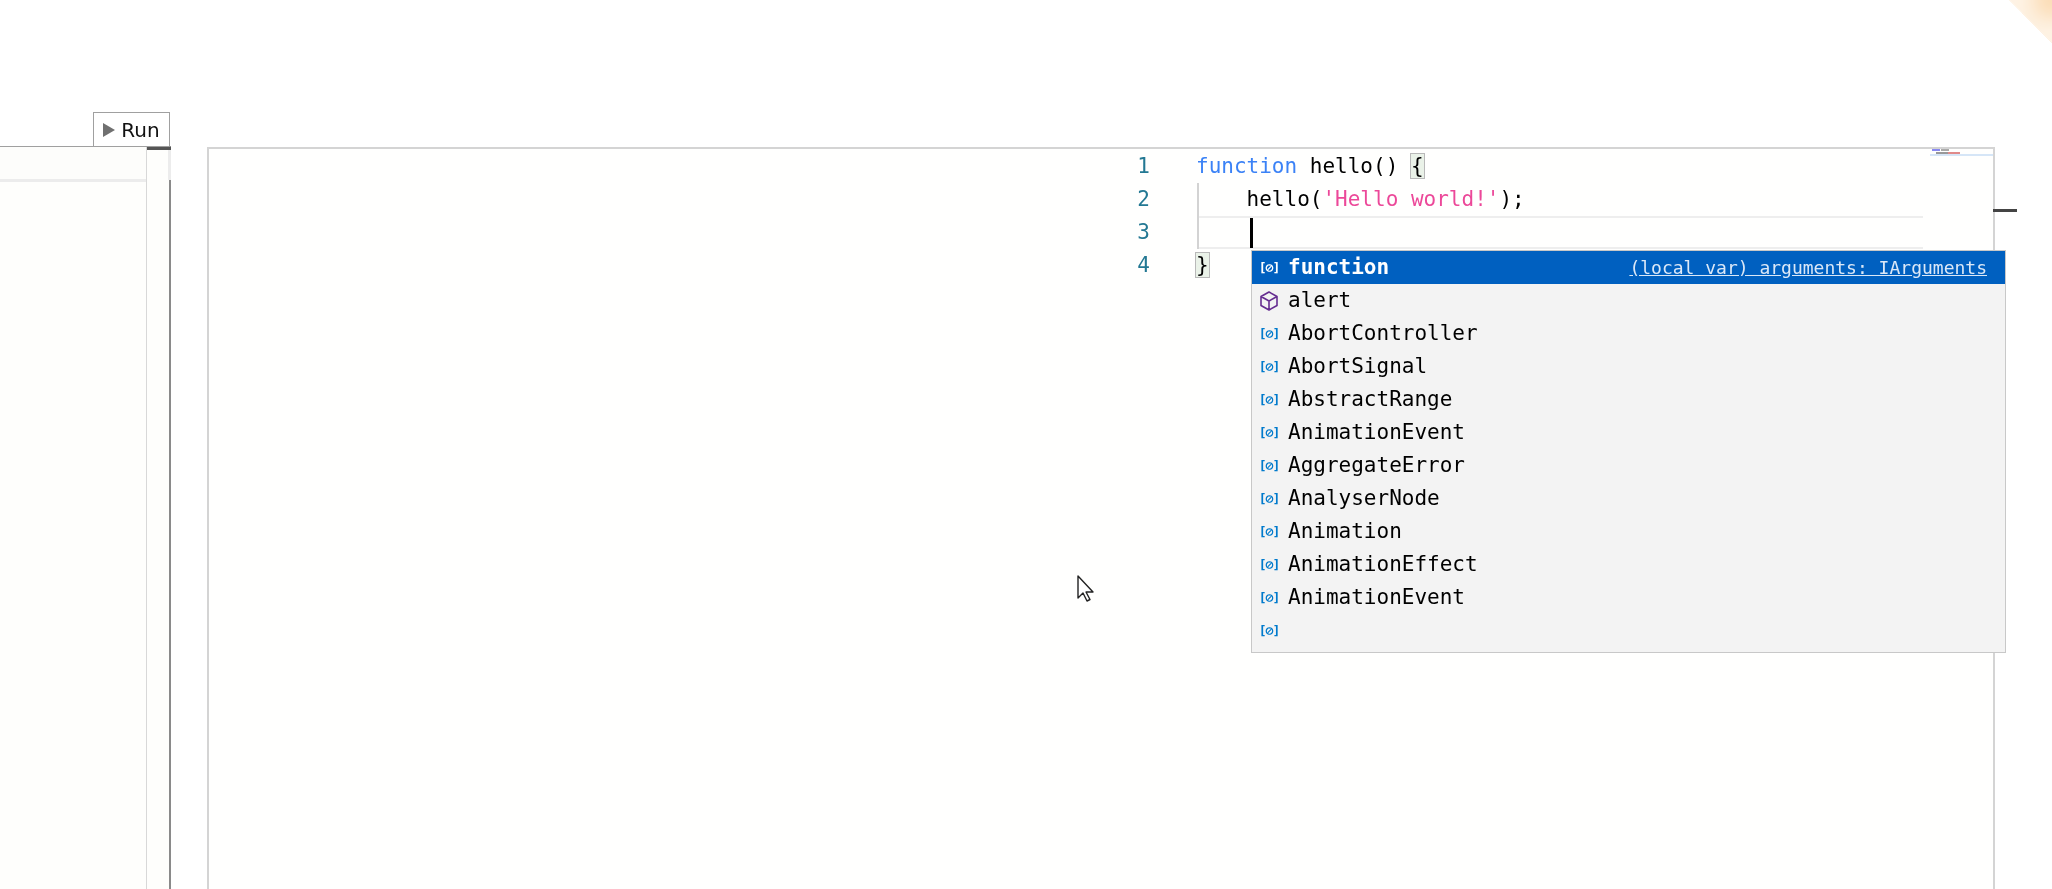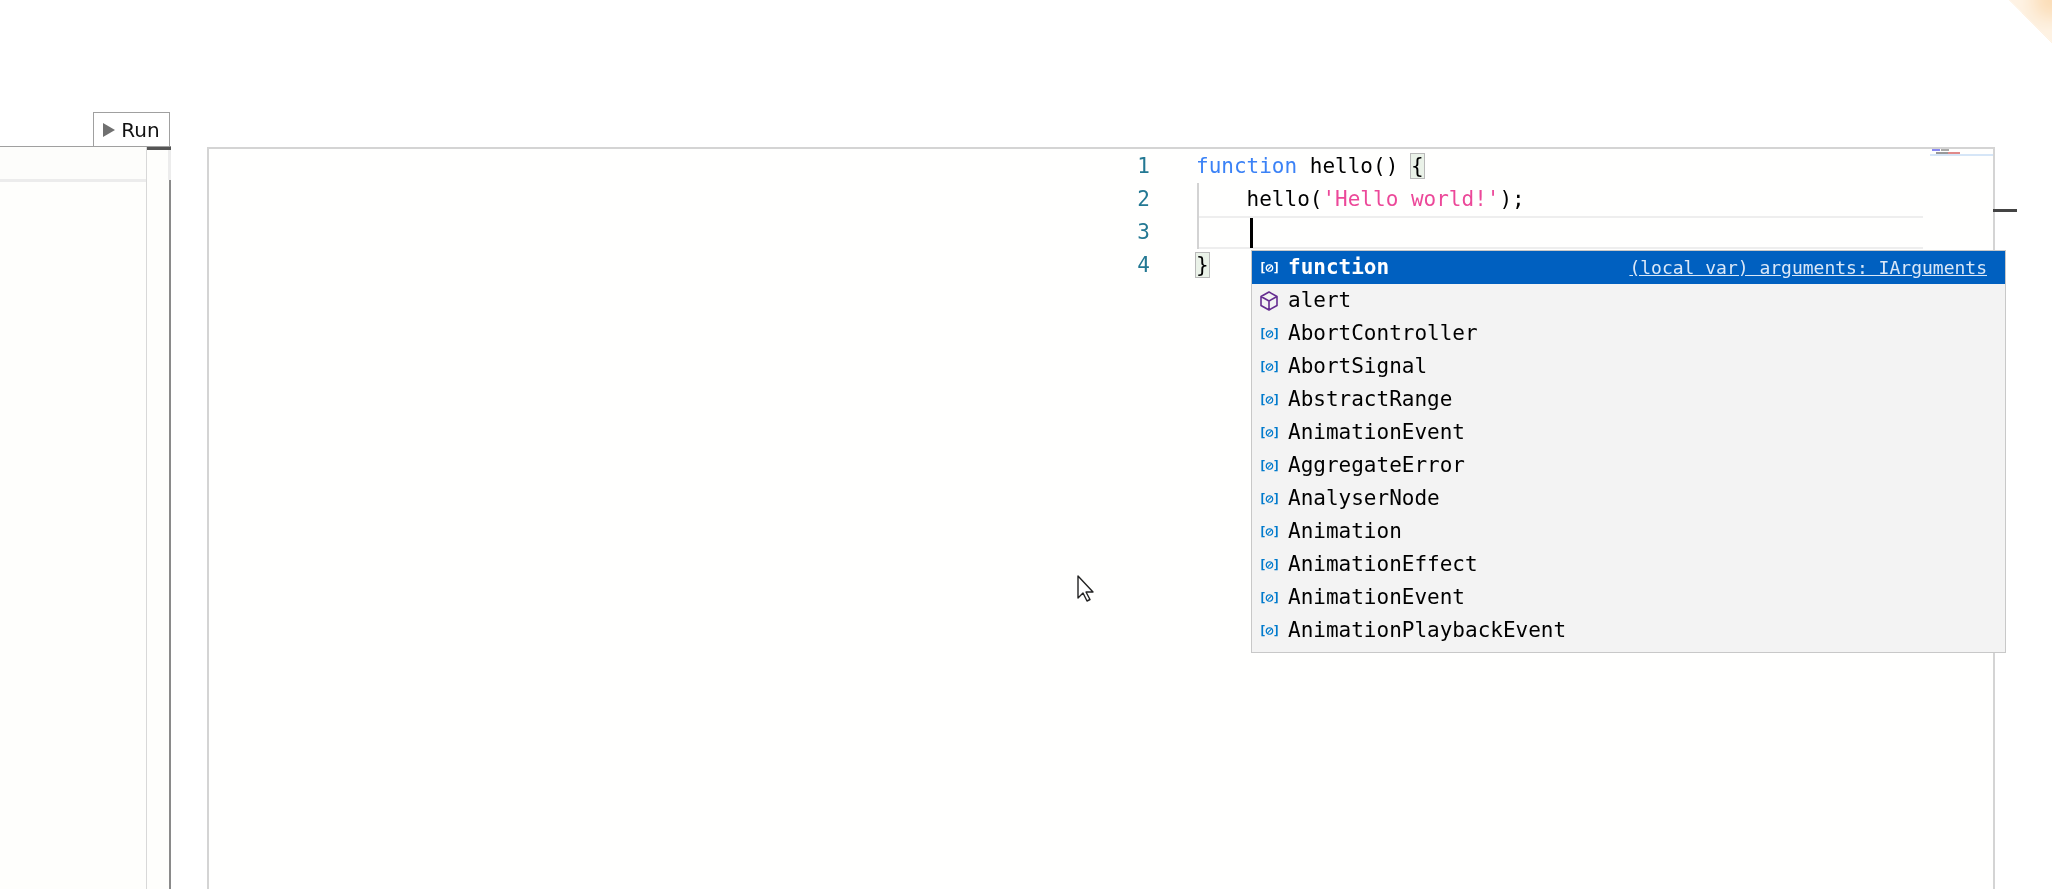--- a/index.html
+++ b/index.html
@@ -151,21 +151,20 @@
   <div class="suggest-row">
       <span class="icon">
         <span class="var-icon">[⊘]</span>
       </span>
       <span class="label">AnimationEvent</span>
     </div>
   <div class="suggest-row">
       <span class="icon">
         <span class="var-icon">[⊘]</span>
       </span>
-      <span class="label">AnimationPlaybackEvent</span>
     </div>
 </div>
 
 <div class="mouse">
   <svg width="20" height="28" viewBox="0 0 20 28">
       <path d="M1 1 L1 23 L6 18 L10 26 L13 24.5 L9 17 L16 17 Z" fill="#fff" stroke="#222" stroke-width="1.4" stroke-linejoin="round"></path>
     </svg>
 </div>
 
 </body></html>

